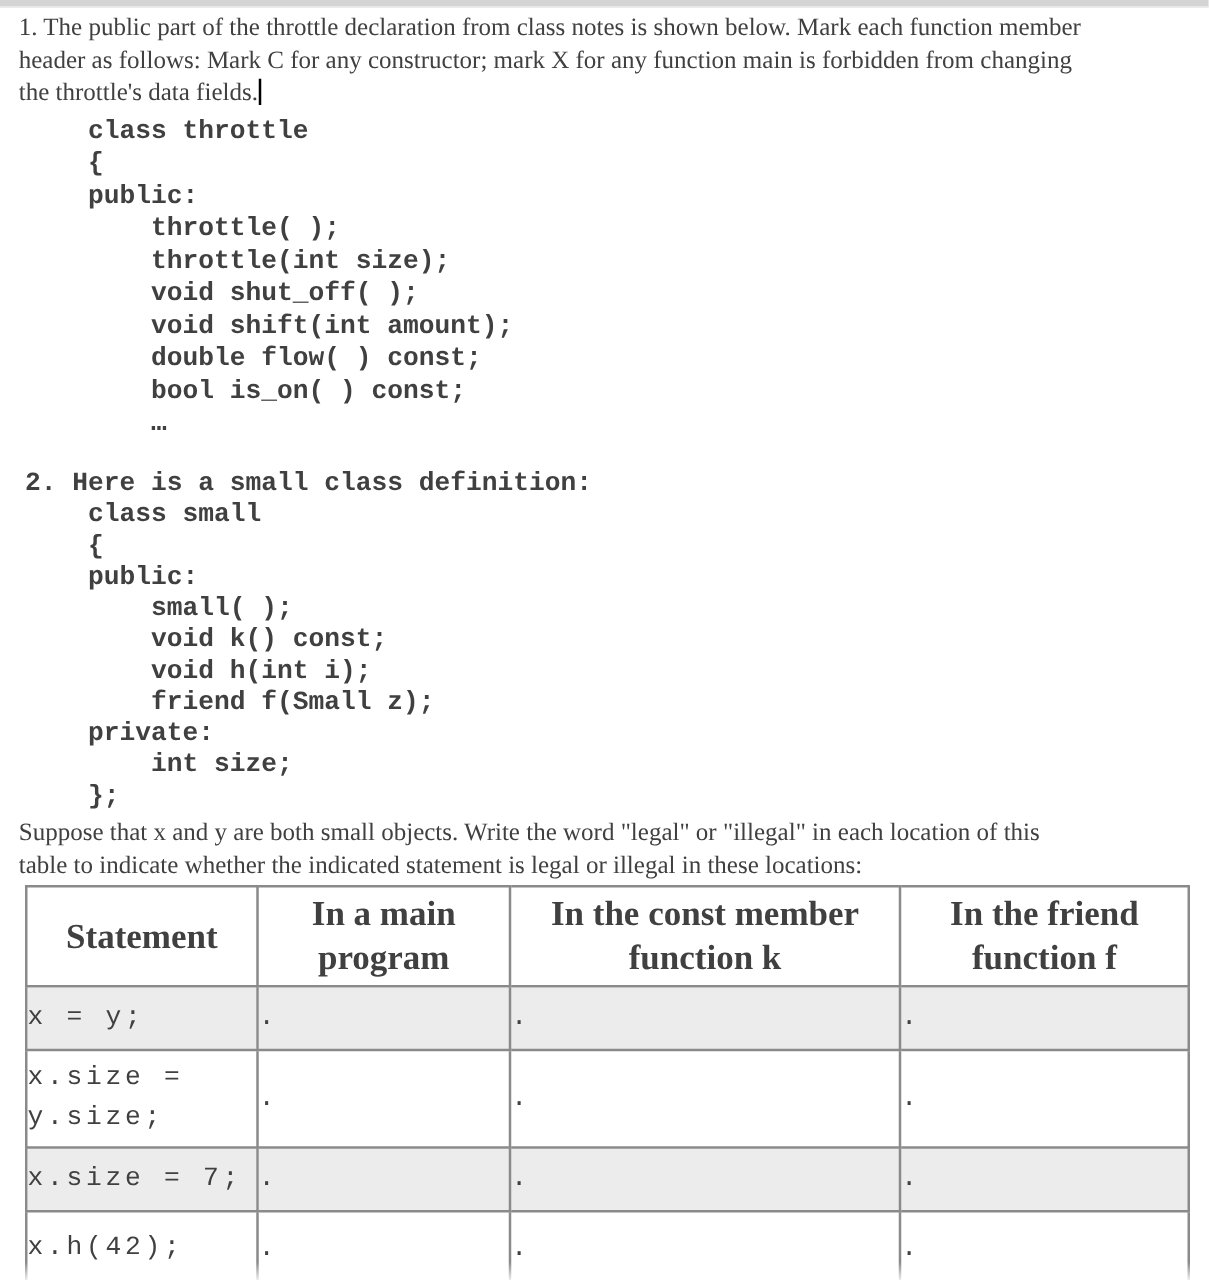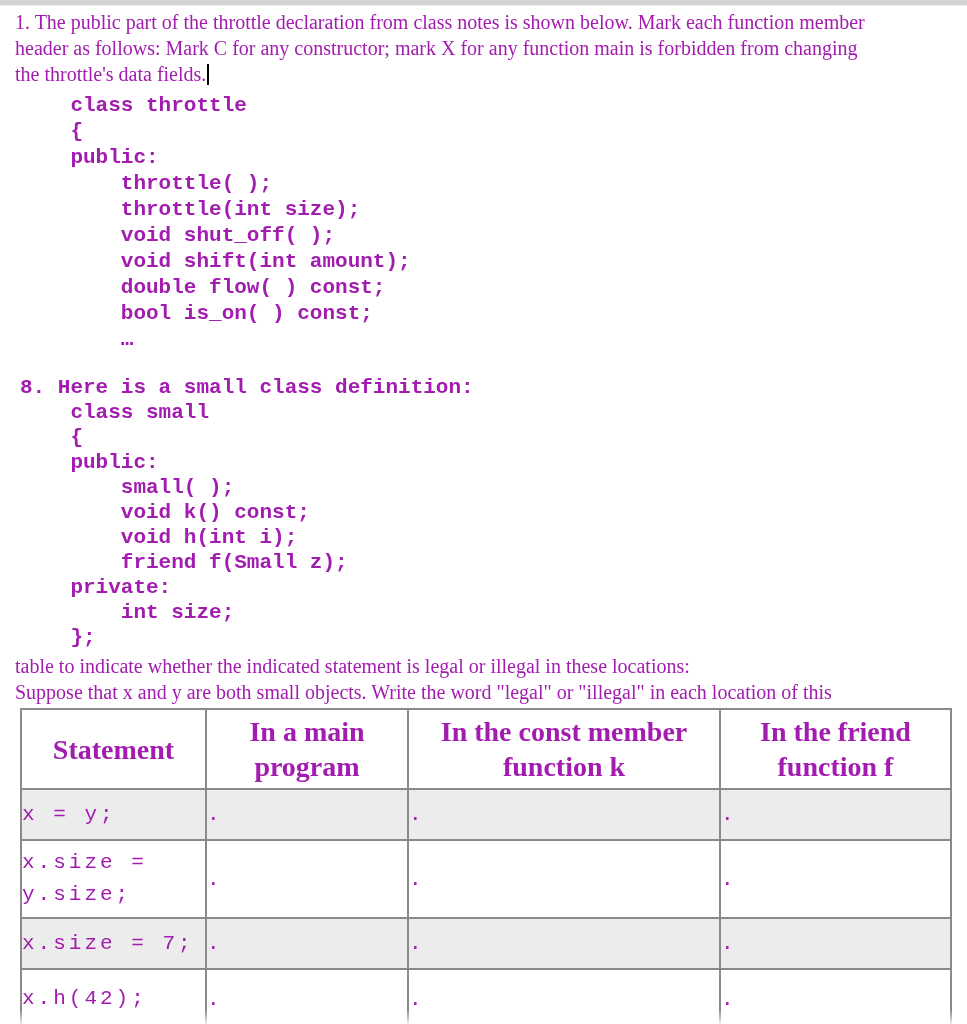--- a/index.html
+++ b/index.html
@@ -2,21 +2,21 @@
 <html><head>
 <meta charset="utf-8">
 <style>
   html, body { margin: 0; padding: 0; }
   .page {
     position: relative;
     width: 967px;
     height: 1024px;
     background: #ffffff;
     overflow: hidden;
-    color: #a21caf;
+    color: #404040;
     font-family: "Liberation Serif", serif;
   }
   .top-edge {
     height: 5px;
     background: #d4d4d4;
     border-bottom: 1px solid #ededed;
   }
   .prose {
     margin: 0 0 0 15px;
     font-size: 20px;
@@ -119,38 +119,38 @@
     {
     public:
         throttle( );
         throttle(int size);
         void shut_off( );
         void shift(int amount);
         double flow( ) const;
         bool is_on( ) const;
         …</pre>
 
-  <pre class="code code-2">8. Here is a small class definition:
+  <pre class="code code-2">2. Here is a small class definition:
     class small
     {
     public:
         small( );
         void k() const;
         void h(int i);
         friend f(Small z);
     private:
         int size;
     };</pre>
 
   <div class="prose instruction">
     <div class="line">
-      <span>table to indicate whether the indicated statement is legal or illegal in these locations:</span>
+      <span>Suppose that x and y are both small objects. Write the word "legal" or "illegal" in each location of this</span>
     </div>
     <div class="line">
-      <span>Suppose that x and y are both small objects. Write the word "legal" or "illegal" in each location of this</span>
+      <span>table to indicate whether the indicated statement is legal or illegal in these locations:</span>
     </div>
   </div>
 
   <table class="legality">
     <colgroup>
       <col class="c1">
         <col class="c2">
         <col class="c3">
         <col class="c4">
     </colgroup>

